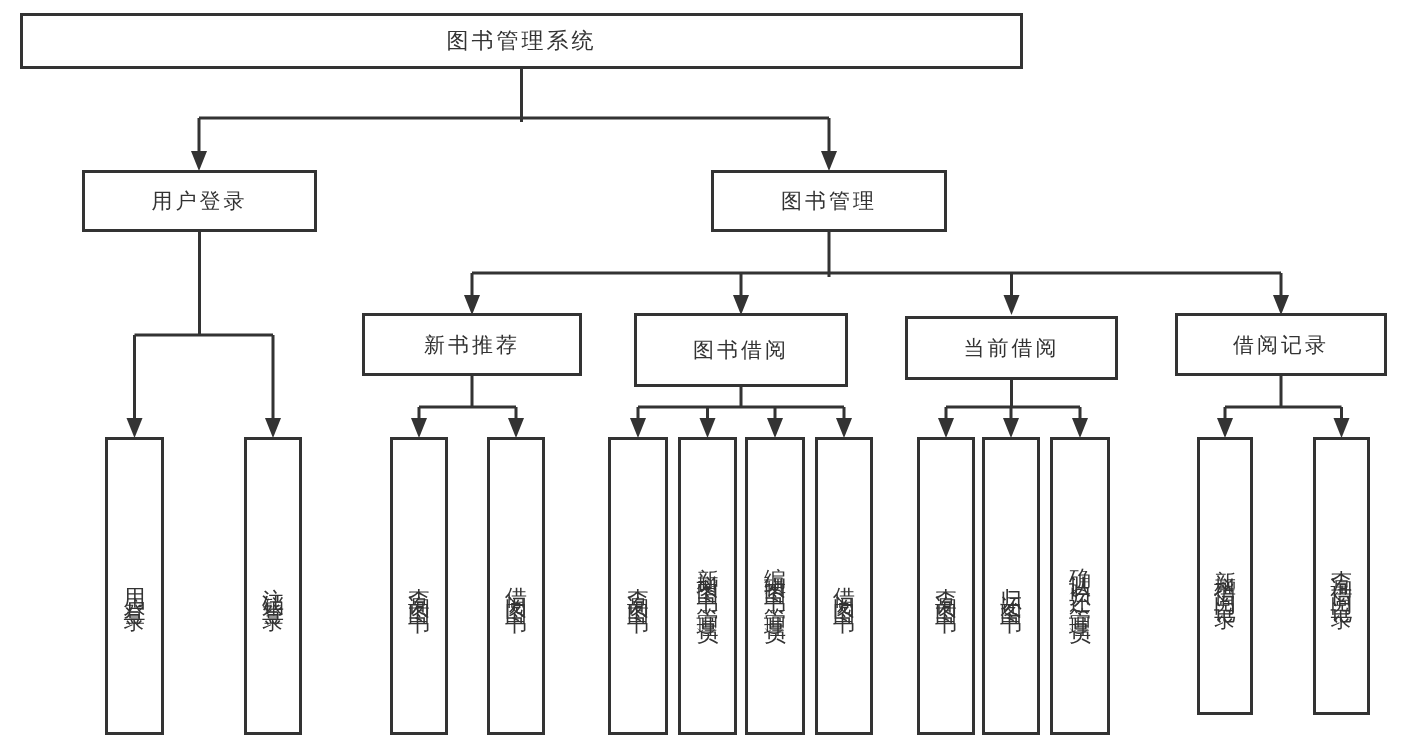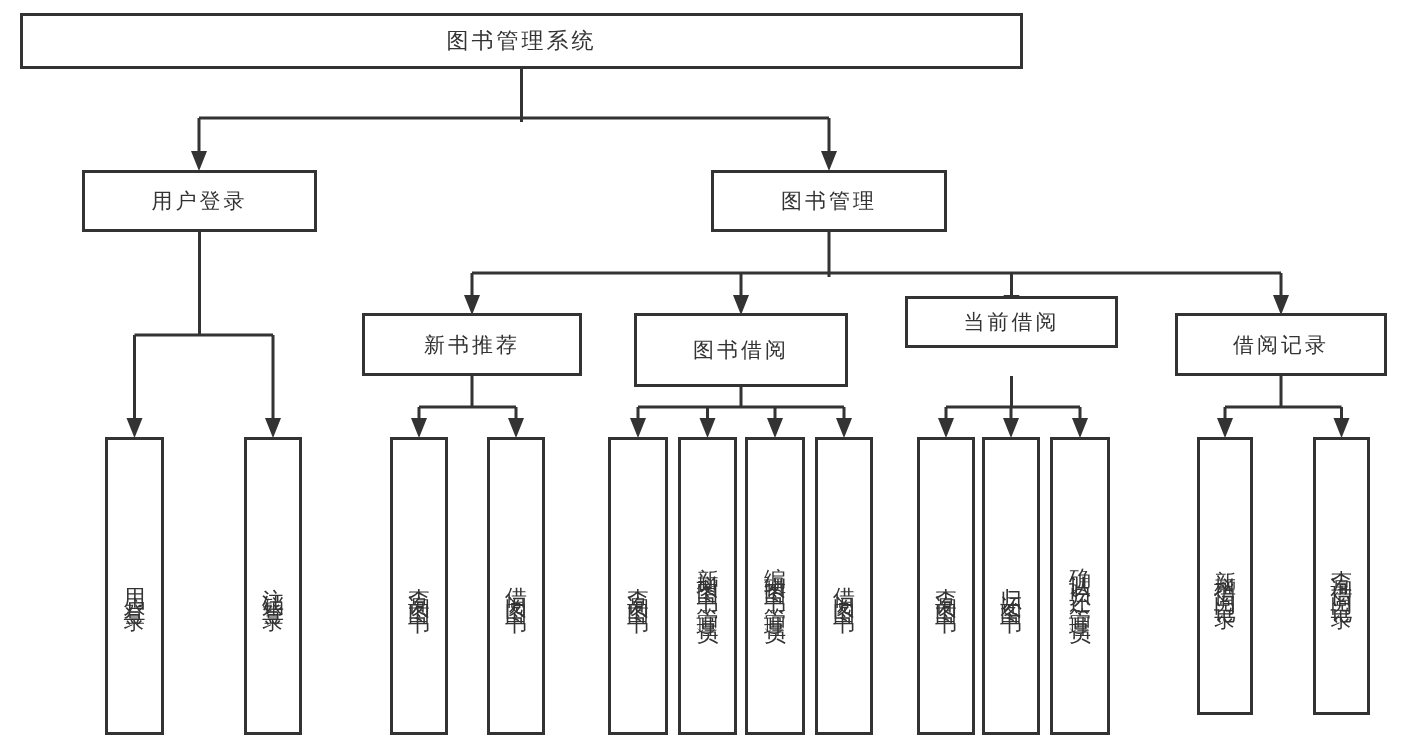--- a/index.html
+++ b/index.html
@@ -22,21 +22,21 @@
     font-size:22px;letter-spacing:8px;line-height:1;white-space:nowrap;
   }
   
   .b-root{left:20px;top:13px;width:1003px;height:56px;font-size:22px;}
   
   .b-login{left:82px;top:170px;width:235px;height:62px;}
   .b-mgmt{left:711px;top:170px;width:236px;height:62px;font-family:Liberation Mono, monospace;}
   
   .b-l3-1{left:362px;top:313px;width:220px;height:63px;}
   .b-l3-2{left:634px;top:313px;width:214px;height:74px;}
-  .b-l3-3{left:905px;top:296px;width:213px;height:52px;}
+  .b-l3-3{left:905px;top:316px;width:213px;height:64px;}
   .b-l3-4{left:1175px;top:313px;width:212px;height:63px;}
   
   .lf1{left:105px;top:437px;width:59px;height:298px;}
   .lf2{left:244px;top:437px;width:58px;height:298px;}
   .lf3{left:390px;top:437px;width:58px;height:298px;}
   .lf4{left:487px;top:437px;width:58px;height:298px;}
   .lf5{left:608px;top:437px;width:60px;height:298px;}
   .lf6{left:678px;top:437px;width:59px;height:298px;}
   .lf7{left:745px;top:437px;width:60px;height:298px;}
   .lf8{left:815px;top:437px;width:58px;height:298px;}

